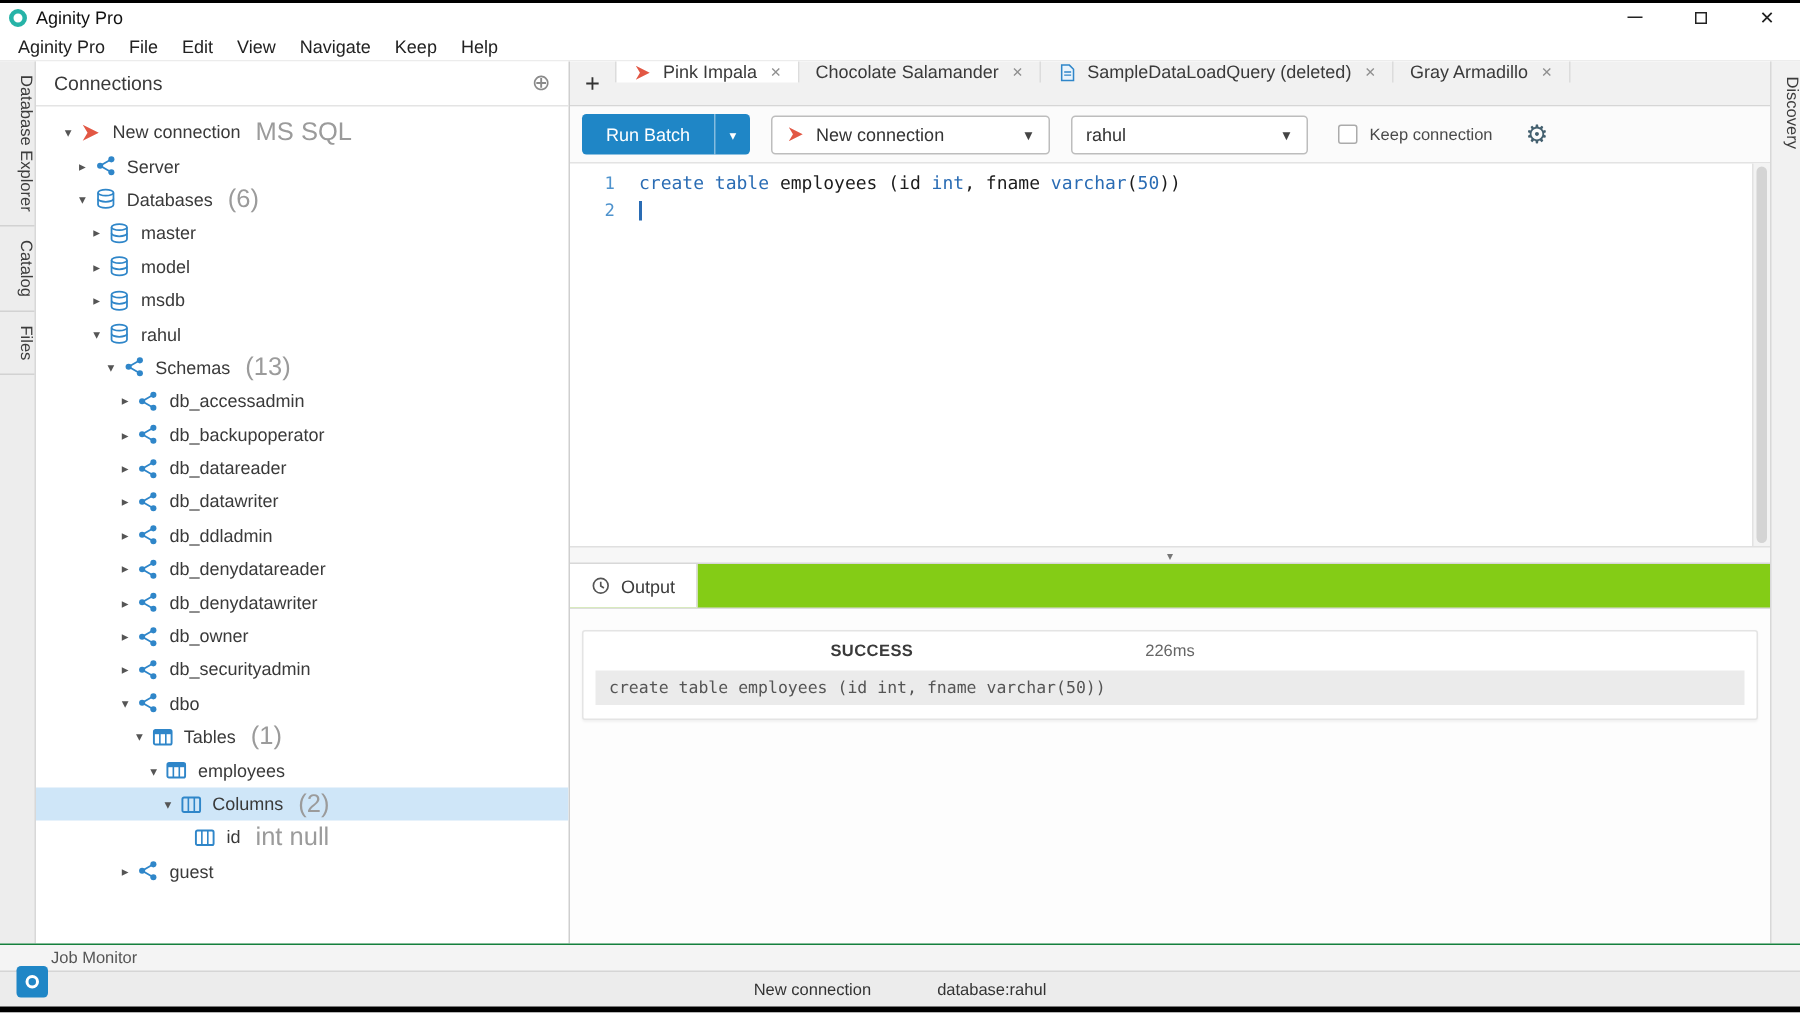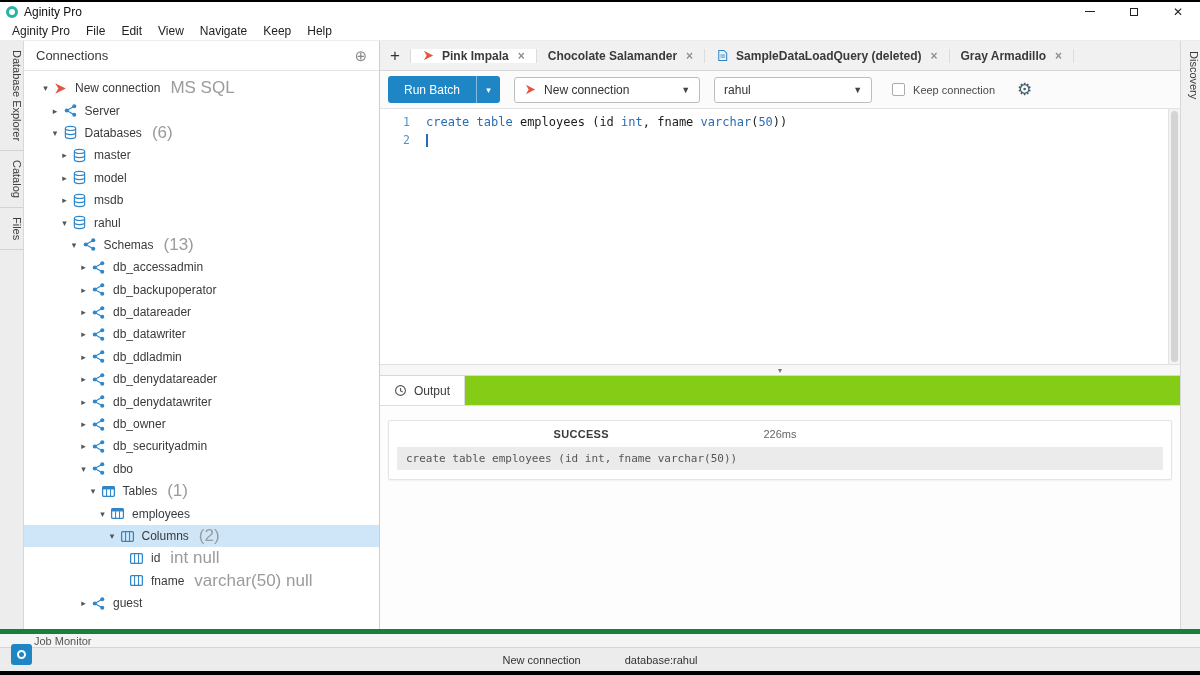--- a/index.html
+++ b/index.html
@@ -87,21 +87,21 @@
   .clock-wrap { width: 13px; height: 13px; display: inline-flex; }
   .clock-wrap svg { width: 100%; height: 100%; }
   .output-content { flex: 0 0 223px; background: #fdfdfd; padding: 14px 8px 0 8px; min-height: 0; }
   .result-card { background: #fff; border: 1px solid #e4e4e4; border-radius: 2px; box-shadow: 0 1px 2px rgba(0,0,0,.05); }
   .result-head { display: grid; grid-template-columns: 1fr auto 1fr; align-items: center; padding: 7px 10px; font-size: 11px; color: #666; }
   .result-status { color: #3a3a3a; font-weight: 600; justify-self: center; letter-spacing: .3px; }
   .result-duration { justify-self: end; }
   .result-query { margin: 0 8px 9px 8px; background: #ebebeb; padding: 5px 9px; font-family: "DejaVu Sans Mono", monospace; font-size: 11px; color: #555; }
 
   
-  .job-monitor { height: 18px; flex: 0 0 auto; background: #f4f4f4; border-top: 5px solid #15803d; display: flex; align-items: center; padding-left: 34px; font-size: 11px; color: #555; }
+  .job-monitor { height: 18px; flex: 0 0 auto; background: #f4f4f4; border-top: 1px solid #15803d; display: flex; align-items: center; padding-left: 34px; font-size: 11px; color: #555; }
   .statusbar { height: 24px; flex: 0 0 auto; background: #ececec; border-top: 1px solid #d5d5d5; display: flex; align-items: center; justify-content: center; gap: 44px; font-size: 11px; color: #333; }
   .app-badge { position: absolute; left: 11px; bottom: 10px; width: 21px; height: 21px; background: #1f86c6; border-radius: 3px; display: flex; align-items: center; justify-content: center; z-index: 5; }
   .app-badge-inner { width: 9px; height: 9px; border: 2px solid #fff; border-radius: 50%; }
 </style>
 </head>
 <body>
 
 <div class="app">
   <div class="black-top"></div>
 
@@ -397,51 +397,39 @@
             <span class="tw-icon">
               <svg viewBox="0 0 14 14">
                 <rect x="1.5" y="2.5" width="11" height="9" rx="1" fill="none" stroke="#2f86c9" stroke-width="1.2"></rect>
                 <line x1="5.2" y1="2.5" x2="5.2" y2="11.5" stroke="#2f86c9"></line>
                 <line x1="8.9" y1="2.5" x2="8.9" y2="11.5" stroke="#2f86c9"></line>
               </svg>
             </span>
             <span class="tw-label">id</span>
             <span class="tw-meta">int null</span>
           </div>
-          <div class="tree-row" style="padding-left: 90px;">
-            <span class="tw-arrow"></span>
-            <span class="tw-icon">
-              <svg viewBox="0 0 14 14">
-                <rect x="1.5" y="2.5" width="11" height="9" rx="1" fill="none" stroke="#2f86c9" stroke-width="1.2"></rect>
-                <line x1="5.2" y1="2.5" x2="5.2" y2="11.5" stroke="#2f86c9"></line>
-                <line x1="8.9" y1="2.5" x2="8.9" y2="11.5" stroke="#2f86c9"></line>
-              </svg>
-            </span>
-            <span class="tw-label">fname</span>
-            <span class="tw-meta">varchar(50) null</span>
-          </div>
           <div class="tree-row" style="padding-left: 52px;">
             <span class="tw-arrow">▸</span>
             <span class="tw-icon">
               <svg viewBox="0 0 14 14">
                 <path d="M10.5 3 L3.5 7 L10.5 11" fill="none" stroke="#2f86c9" stroke-width="1.1"></path>
                 <circle cx="10.5" cy="3" r="1.9" fill="#2f86c9"></circle>
                 <circle cx="3.5" cy="7" r="1.9" fill="#2f86c9"></circle>
                 <circle cx="10.5" cy="11" r="1.9" fill="#2f86c9"></circle>
               </svg>
             </span>
             <span class="tw-label">guest</span>
           </div>
         </div>
     </div>
 
     <div class="main">
       <div class="tabbar">
         <div class="newtab-btn">+</div>
-        <div style="display:flex;align-items:center;font-weight:bold;" id="tabsWrap">
+        <div style="display:flex;align-items:flex-start;" id="tabsWrap">
             <div class="tab active">
               <span class="tab-icon">
                 <svg viewBox="0 0 14 14">
                   <path d="M2 2 L12 7 L2 12 L5 7 Z" fill="#e25744"></path>
                 </svg>
               </span>
               <span class="tab-label">Pink Impala</span>
               <span class="tab-close">×</span>
             </div>
             <div class="tab">

